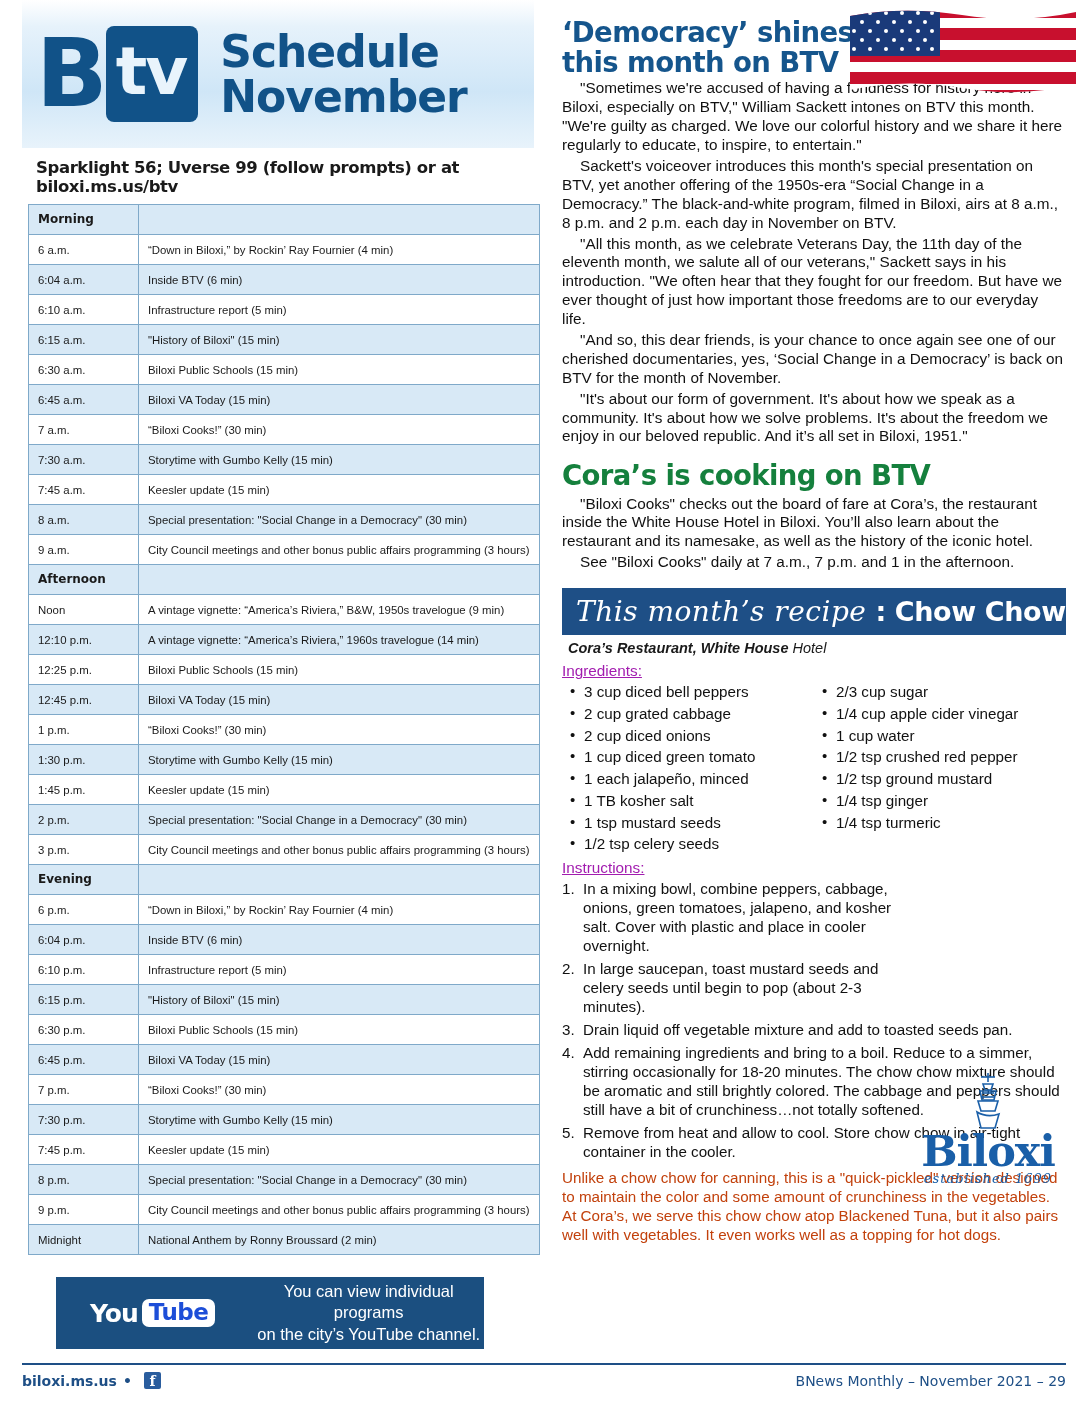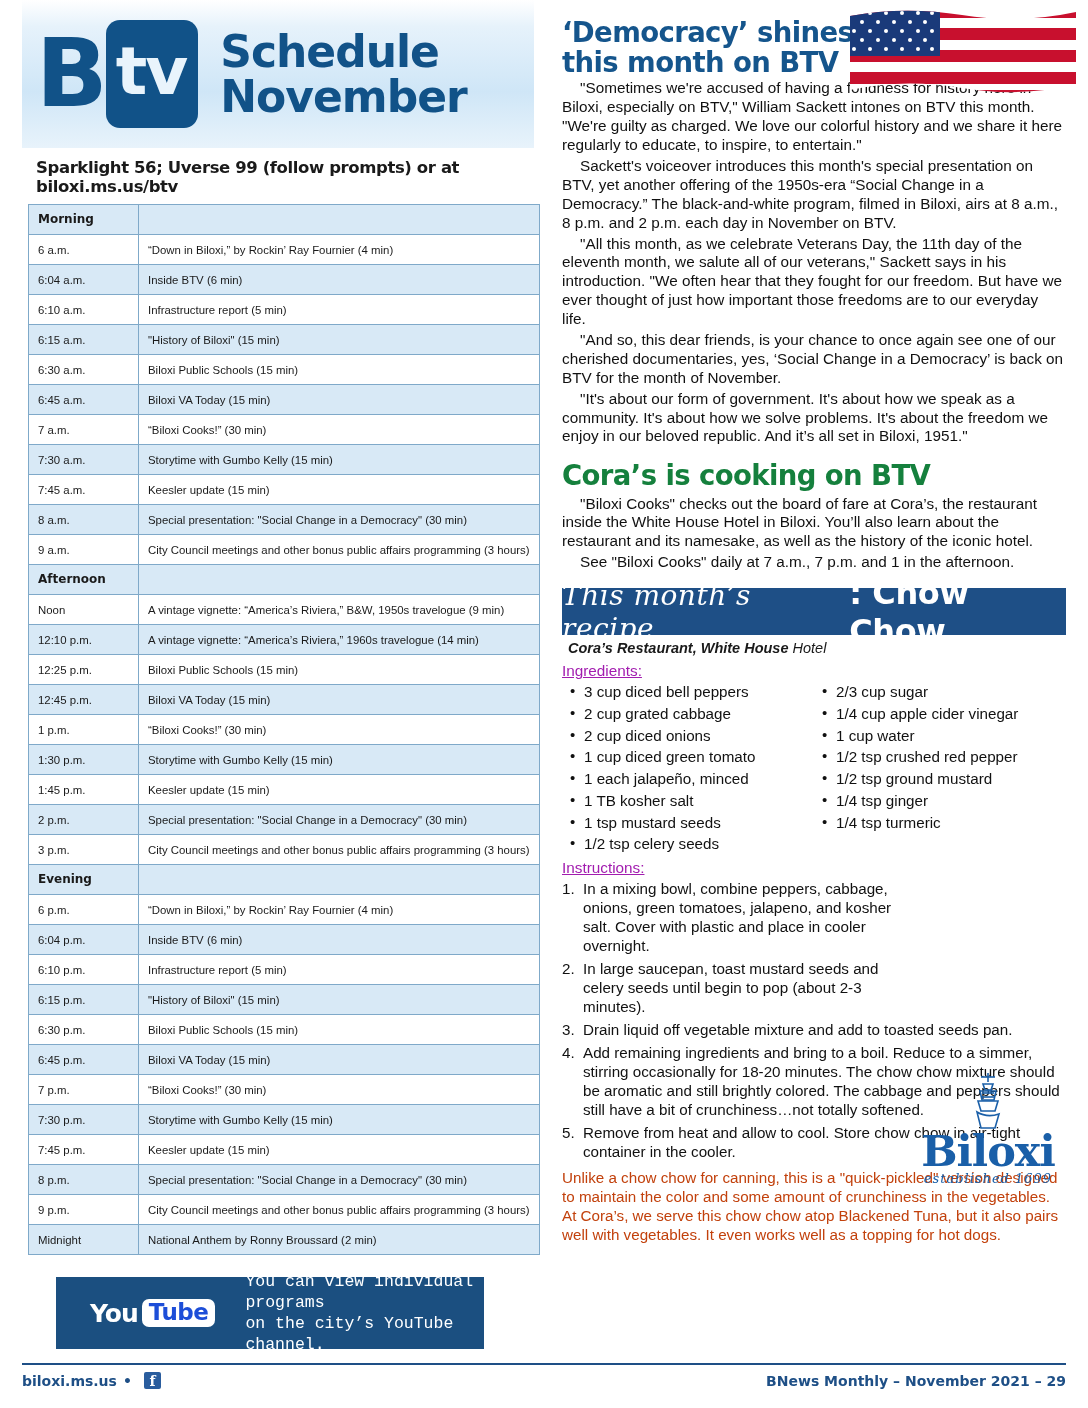--- a/index.html
+++ b/index.html
@@ -21,24 +21,24 @@
     padding: 28px 0 0 14px;
     display: flex; align-items: flex-start;
   }
   .logo-btv { display: flex; align-items: center; height: 92px; }
   .logo-b {
     font-family: "DejaVu Sans", sans-serif;
     font-weight: bold; font-size: 94px; line-height: 0.82;
     color: #115288; letter-spacing: -4px;
   }
   .logo-tv-box {
-    background: #115288; border-radius: 14px;
+    background: #115288; border-radius: 8px;
     padding: 2px 12px 6px 10px; margin-left: 2px;
     display: flex; align-items: center; justify-content: center;
-    height: 108px;
+    height: 96px;
   }
   .logo-tv {
     font-family: "DejaVu Sans", sans-serif;
     font-weight: bold; font-size: 66px; line-height: 1;
     color: #e9f4fc; letter-spacing: -2px;
   }
   .masthead-title {
     margin-left: 22px; margin-top: 2px;
     font-family: "DejaVu Sans", sans-serif;
     font-weight: bold; color: #115288;
@@ -93,23 +93,23 @@
     color: #ffffff; font-family: "DejaVu Sans", sans-serif;
     font-weight: bold; font-size: 25px; letter-spacing: -1px;
   }
   .yt-tube {
     background: #ffffff; color: #1d4ed8; border-radius: 7px;
     font-family: "DejaVu Sans", sans-serif; font-weight: bold;
     font-size: 23px; padding: 0px 7px 2px 7px; margin-left: 4px;
     letter-spacing: -0.5px;
   }
   .yt-text {
-    margin-left: 30px; color: #ffffff;
-    font-family: Liberation Mono, monospace;
-    font-size: 16.5px; line-height: 1.28;
+    margin-left: 38px; color: #ffffff;
+    font-family: Liberation Sans, sans-serif;
+    font-size: 16.5px; line-height: 1.28; text-align: center;
   }
 
   
   .right-col {
     position: absolute; left: 562px; top: 18px; width: 504px;
   }
   .headline {
     font-family: "DejaVu Sans", sans-serif;
     font-weight: bold; color: #15558c;
     font-size: 27.5px; line-height: 1.08; letter-spacing: -0.6px;
@@ -128,30 +128,30 @@
     font-family: "DejaVu Sans", sans-serif;
     font-weight: bold; color: #15803d;
     font-size: 27.5px; line-height: 1.1; letter-spacing: -0.6px;
     margin: 14px 0 4px 0;
   }
 
   
   .recipe-banner {
     margin-top: 16px; width: 504px; height: 47px;
     background: #1e4f86;
-    display: flex; align-items: center; 
+    display: flex; align-items: center; padding-left: 14px;
   }
   .script {
     font-family: "DejaVu Serif", serif;
     font-style: italic; color: #ffffff;
     font-size: 28px; letter-spacing: 0.5px;
   }
   .recipe-name {
     font-family: "DejaVu Sans", sans-serif; font-weight: bold;
-    color: #ffffff; font-size: 32px; margin-left: 9px; letter-spacing: -0.4px;
+    color: #ffffff; font-size: 27px; margin-left: 9px; letter-spacing: -0.4px;
   }
   .restaurant {
     font-family: "Liberation Sans", sans-serif;
     font-size: 14.5px; font-style: italic; color: #1a1a1a;
     margin: 5px 0 6px 6px;
   }
   .restaurant .b { font-weight: bold; }
 
   .sec-label {
     font-family: "Liberation Sans", sans-serif;
@@ -220,21 +220,21 @@
     font-family: "DejaVu Sans", sans-serif; font-weight: bold;
     font-size: 14px; color: #1e4f86;
   }
   .fb-icon {
     display: inline-flex; align-items: center; justify-content: center;
     width: 17px; height: 17px; background: #2a5d9e; color: #fff;
     font-family: "DejaVu Serif", serif; font-weight: bold; font-size: 14px;
     margin-left: 9px; border-radius: 2px;
   }
   .footer-right {
-    font-family: "DejaVu Sans", sans-serif; font-weight: bold;
+    font-family: "DejaVu Sans", sans-serif; font-weight: normal;
     font-size: 14px; color: #1e4f86;
   }
   .dot { margin: 0 3px 0 6px; }
 </style>
 </head>
 <body>
 
 <div class="page">
 
   <div class="left-col">

